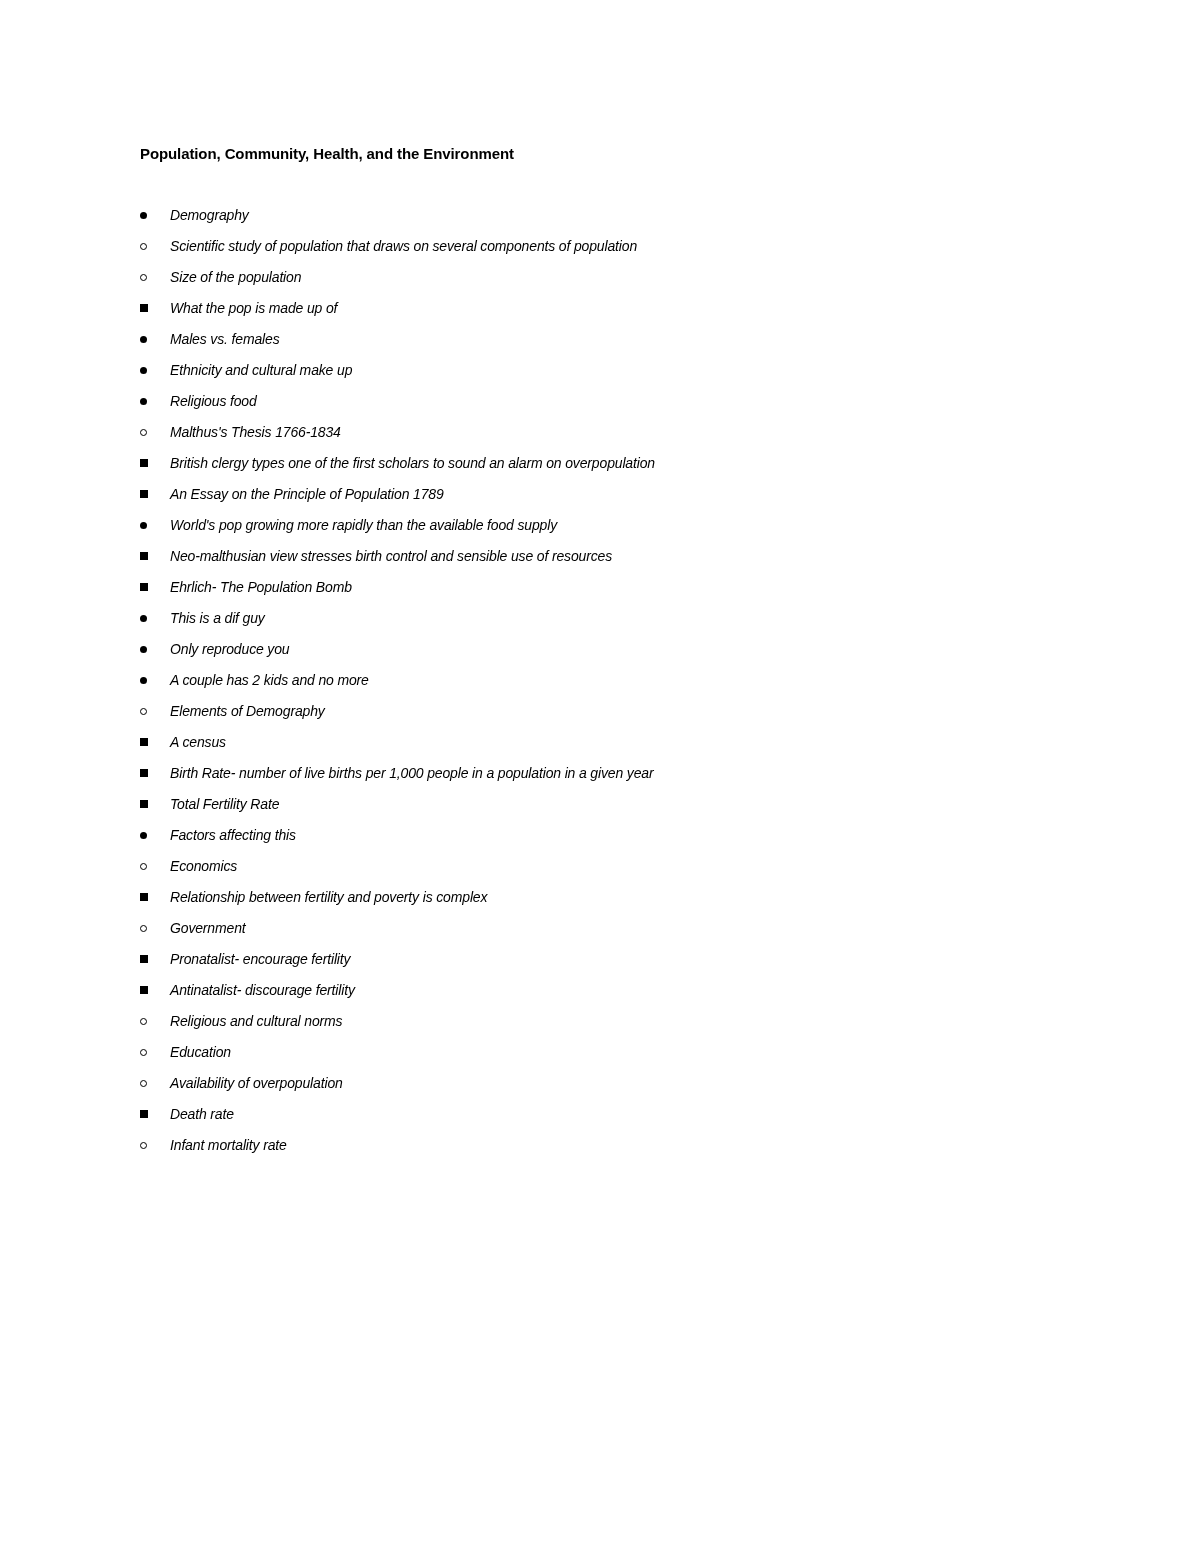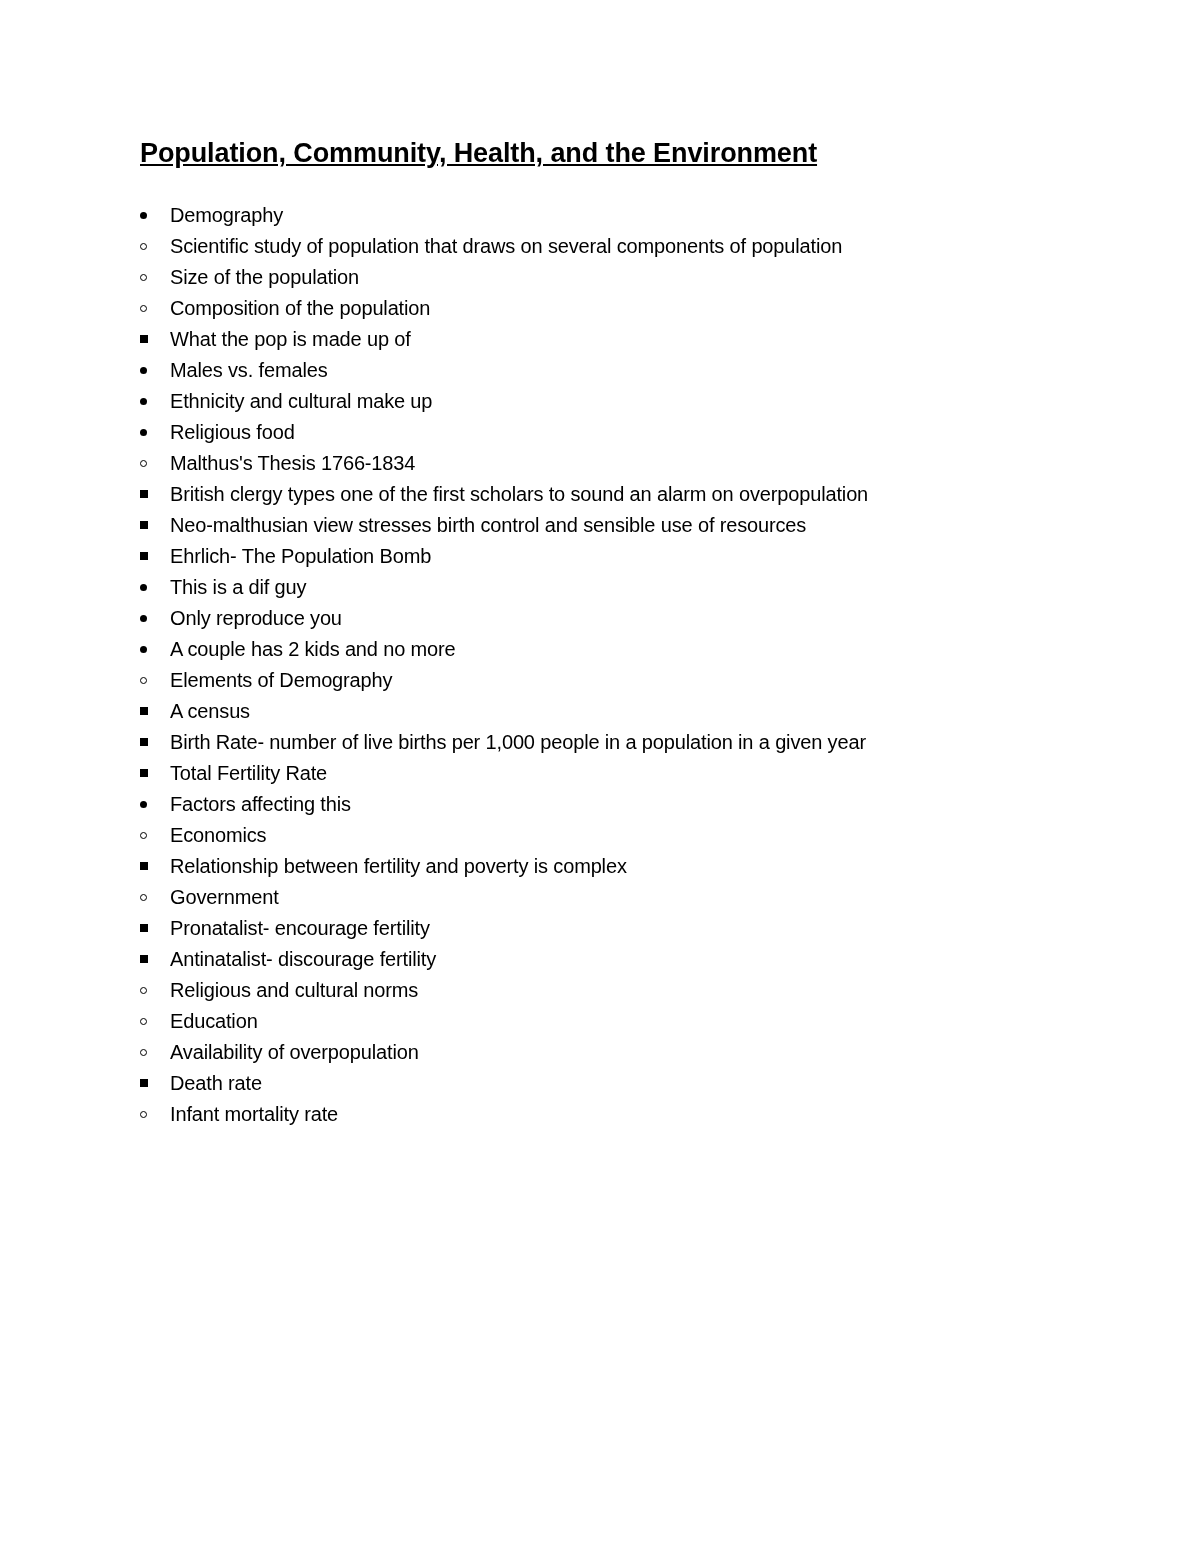--- a/index.html
+++ b/index.html
@@ -20,43 +20,43 @@
     overflow: hidden;
     box-sizing: border-box;
   }
   .doc-body {
     position: absolute;
     left: 140px;
     top: 138px;
     width: 925px;
   }
   .doc-title {
-    font-size: 27px;
+    font-size: 15px;
     font-weight: bold;
     line-height: 31px;
     letter-spacing: -0.1px;
     margin: 0 0 31px 0;
     white-space: nowrap;
-    text-decoration: underline;
   }
   ul.outline {
     list-style: none;
     margin: 0;
     padding: 0;
   }
   ul.outline ul {
     list-style: none;
     margin: 0;
     padding: 0;
   }
   li.node {
     position: relative;
-    font-size: 20px;
+    font-size: 14px;
     line-height: 31px;
     letter-spacing: -0.15px;
+    font-style: italic;
   }
   li.node > .row {
     position: relative;
     display: block;
   }
   .marker {
     position: absolute;
     left: 0;
     top: 0;
     width: 26px;
@@ -126,24 +126,20 @@
                 <span class="label">Scientific study of population that draws on several components of population</span>
               </div>
             </li>
             <li class="node">
               <div class="row">
                 <span class="marker"><span class="circle"></span></span>
                 <span class="label">Size of the population</span>
               </div>
             </li>
             <li class="node">
-              <div class="row">
-                <span class="marker"><span class="circle"></span></span>
-                <span class="label">Composition of the population</span>
-              </div>
               <ul class="lvl-3">
                 <li class="node">
                   <div class="row">
                     <span class="marker"><span class="square"></span></span>
                     <span class="label">What the pop is made up of</span>
                   </div>
                   <ul class="lvl-4">
                     <li class="node">
                       <div class="row">
                         <span class="marker"><span class="disc"></span></span>
@@ -170,20 +166,34 @@
               <div class="row">
                 <span class="marker"><span class="circle"></span></span>
                 <span class="label">Malthus's Thesis 1766-1834</span>
               </div>
               <ul class="lvl-3">
                 <li class="node">
                   <div class="row">
                     <span class="marker"><span class="square"></span></span>
                     <span class="label">British clergy types one of the first scholars to sound an alarm on overpopulation</span>
                   </div>
+                </li>
+                <li class="node">
+                  <div class="row">
+                    <span class="marker"><span class="square"></span></span>
+                    <span class="label">An Essay on the Principle of Population 1789</span>
+                  </div>
+                  <ul class="lvl-4">
+                    <li class="node">
+                      <div class="row">
+                        <span class="marker"><span class="disc"></span></span>
+                        <span class="label">World's pop growing more rapidly than the available food supply</span>
+                      </div>
+                    </li>
+                  </ul>
                 </li>
                 <li class="node">
                   <div class="row">
                     <span class="marker"><span class="square"></span></span>
                     <span class="label">Neo-malthusian view stresses birth control and sensible use of resources</span>
                   </div>
                 </li>
                 <li class="node">
                   <div class="row">
                     <span class="marker"><span class="square"></span></span>

